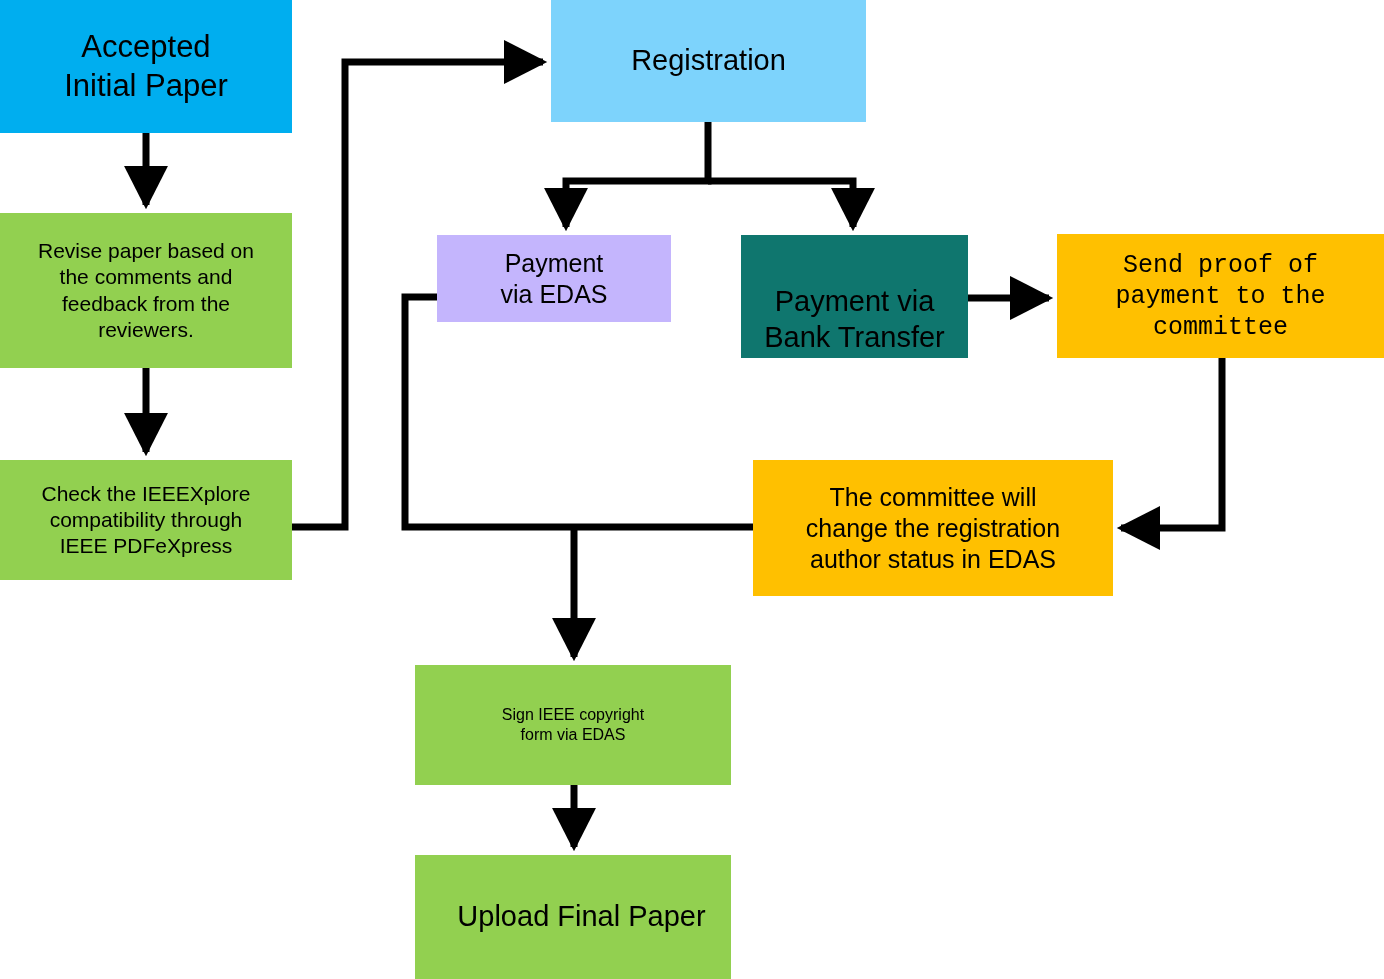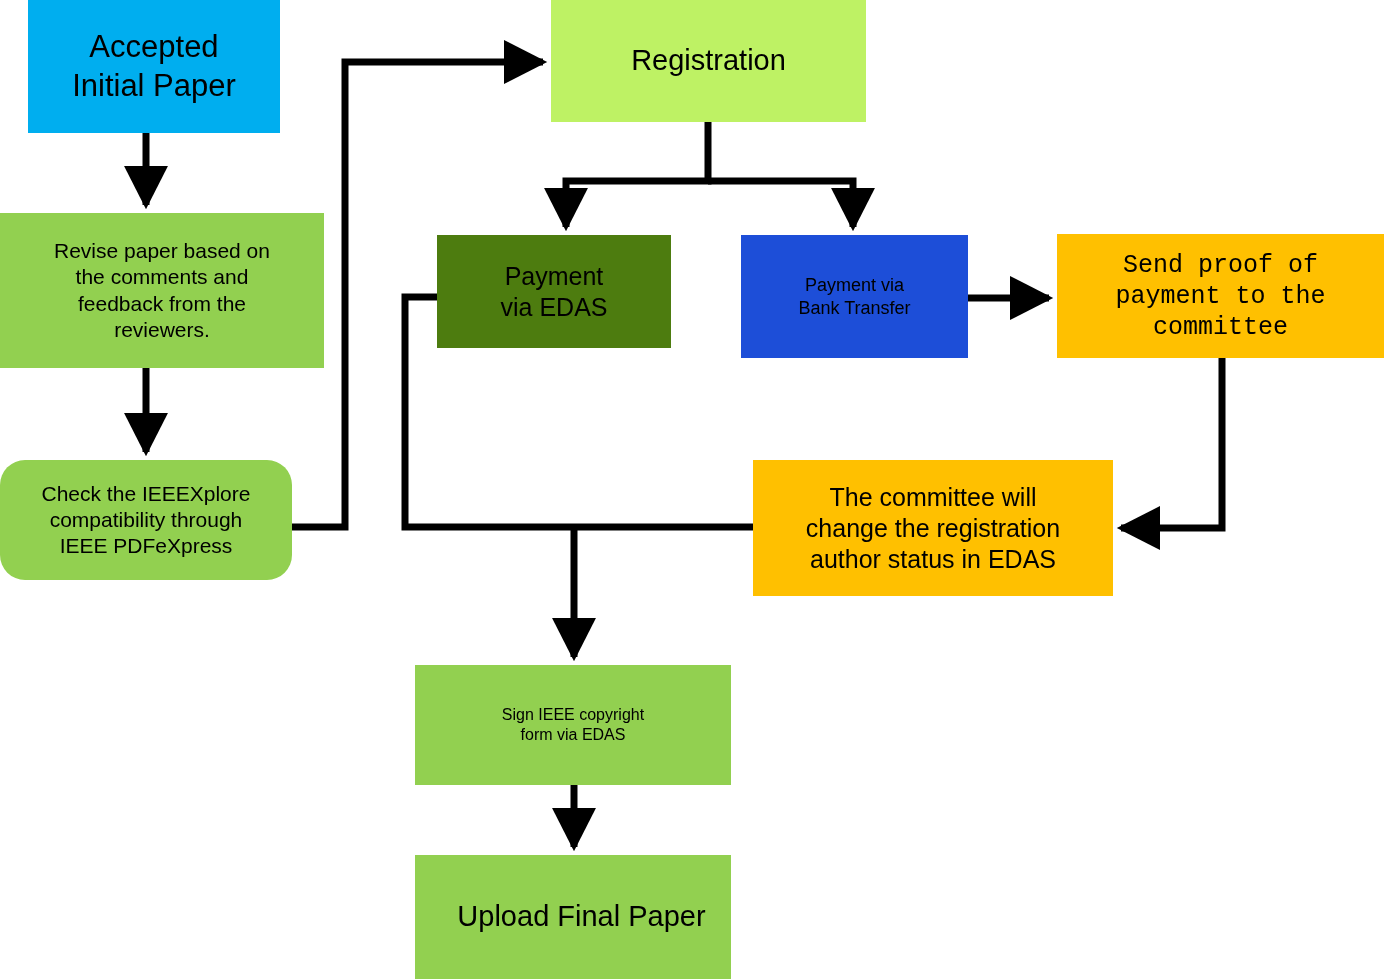--- a/index.html
+++ b/index.html
@@ -58,33 +58,33 @@
         <polyline points="708,122 708,181 566,181 566,227" fill="none" stroke="#000000" stroke-width="7" stroke-linecap="butt" stroke-linejoin="miter" marker-end="url(#arrowhead)"></polyline>
         <polyline points="708,181 853,181 853,227" fill="none" stroke="#000000" stroke-width="7" stroke-linecap="butt" stroke-linejoin="miter" marker-end="url(#arrowhead)"></polyline>
         <polyline points="968,298 1049,298" fill="none" stroke="#000000" stroke-width="7" stroke-linecap="butt" stroke-linejoin="miter" marker-end="url(#arrowhead)"></polyline>
         <polyline points="1222,358 1222,528 1121,528" fill="none" stroke="#000000" stroke-width="7" stroke-linecap="butt" stroke-linejoin="miter" marker-end="url(#arrowhead)"></polyline>
         <polyline points="753,527 405,527 405,297 437,297" fill="none" stroke="#000000" stroke-width="7" stroke-linecap="butt" stroke-linejoin="miter"></polyline>
         <polyline points="574,527 574,657" fill="none" stroke="#000000" stroke-width="7" stroke-linecap="butt" stroke-linejoin="miter" marker-end="url(#arrowhead)"></polyline>
         <polyline points="574,785 574,847" fill="none" stroke="#000000" stroke-width="7" stroke-linecap="butt" stroke-linejoin="miter" marker-end="url(#arrowhead)"></polyline>
       </g>
   </svg>
   <div id="node-layer">
-      <div class="node" style="left: 0px; top: 0px; width: 252px; height: 133px; background: rgb(0, 174, 239); font-size: 31px; margin-left: 28px;"><span class="node-text">Accepted
+      <div class="node" style="left: 0px; top: 0px; width: 292px; height: 133px; background: rgb(0, 174, 239); font-size: 31px;"><span class="node-text">Accepted
 Initial Paper</span></div>
-      <div class="node" style="left: 0px; top: 213px; width: 324px; height: 155px; background: rgb(146, 208, 80); font-size: 21px;"><span class="node-text">Revise paper based on
+      <div class="node" style="left: 0px; top: 213px; width: 292px; height: 155px; background: rgb(146, 208, 80); font-size: 21px;"><span class="node-text">Revise paper based on
 the comments and
 feedback from the
 reviewers.</span></div>
-      <div class="node" style="left: 0px; top: 460px; width: 292px; height: 120px; background: rgb(146, 208, 80); font-size: 21px; border-radius: 25px;"><span class="node-text">Check the IEEEXplore
+      <div class="node" style="left: 0px; top: 460px; width: 292px; height: 120px; background: rgb(146, 208, 80); font-size: 21px;"><span class="node-text">Check the IEEEXplore
 compatibility through
 IEEE PDFeXpress</span></div>
-      <div class="node" style="left: 551px; top: 0px; width: 315px; height: 122px; background: #bef264; font-size: 29px;"><span class="node-text">Registration</span></div>
-      <div class="node" style="left: 437px; top: 235px; width: 234px; height: 113px; background: #4d7c0f; font-size: 25px;"><span class="node-text">Payment
+      <div class="node" style="left: 551px; top: 0px; width: 315px; height: 122px; background: #7dd3fc; font-size: 29px;"><span class="node-text">Registration</span></div>
+      <div class="node" style="left: 437px; top: 235px; width: 234px; height: 87px; background: #c4b5fd; font-size: 25px;"><span class="node-text">Payment
 via EDAS</span></div>
-      <div class="node" style="left: 741px; top: 235px; width: 227px; height: 123px; background: #1d4ed8; font-size: 18px;"><span class="node-text">Payment via
+      <div class="node" style="left: 741px; top: 235px; width: 227px; height: 123px; background: #0f766e; font-size: 29px; align-items: flex-end;"><span class="node-text">Payment via
 Bank Transfer</span></div>
       <div class="node" style="left: 1057px; top: 234px; width: 327px; height: 124px; background: rgb(255, 192, 0); font-size: 25px; font-family: Liberation Mono, monospace;"><span class="node-text">Send proof of
 payment to the
 committee</span></div>
       <div class="node" style="left: 753px; top: 460px; width: 360px; height: 136px; background: rgb(255, 192, 0); font-size: 25px;"><span class="node-text">The committee will
 change the registration
 author status in EDAS</span></div>
       <div class="node" style="left: 415px; top: 665px; width: 316px; height: 120px; background: rgb(146, 208, 80); font-size: 16px;"><span class="node-text">Sign IEEE copyright
 form via EDAS</span></div>
       <div class="node" style="left: 415px; top: 855px; width: 316px; height: 124px; background: rgb(146, 208, 80); font-size: 29px; padding-left: 23px;"><span class="node-text">Upload Final Paper</span></div>

